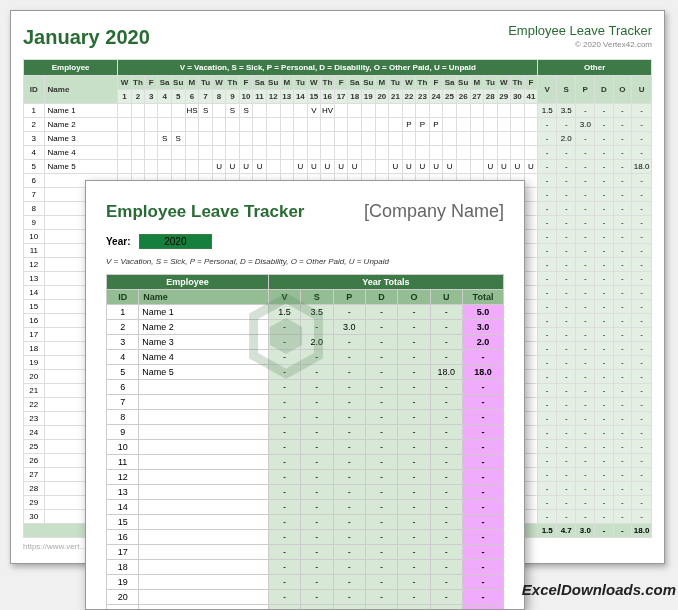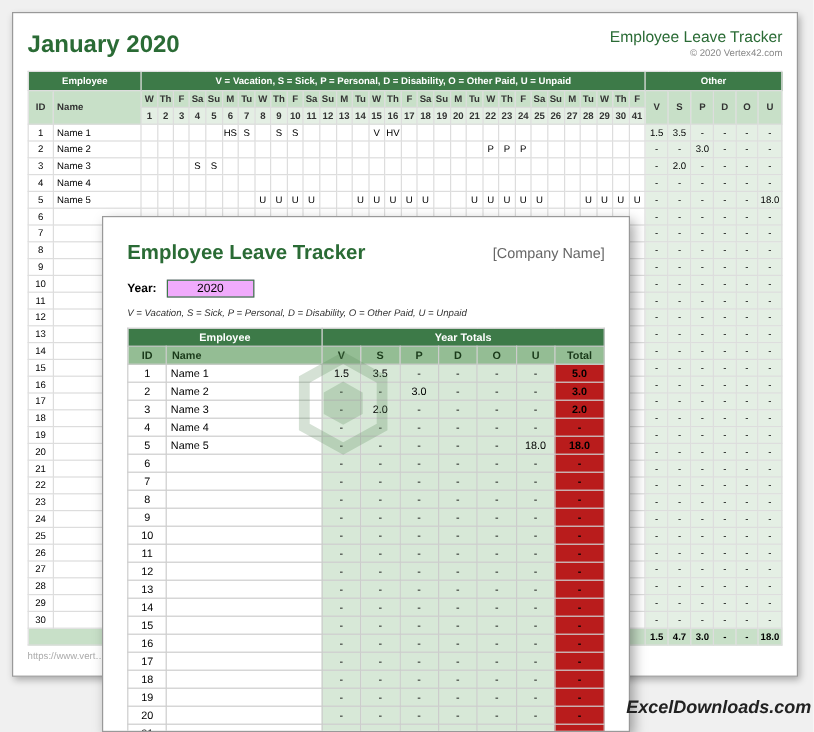--- a/index.html
+++ b/index.html
@@ -50,31 +50,31 @@
     width: 440px;
     height: 430px;
     background: white;
     border: 1px solid #999;
     box-shadow: 3px 4px 10px rgba(0,0,0,0.35);
     padding: 20px;
     overflow: hidden;
   }
   .header2 { display: flex; justify-content: space-between; align-items: center; }
   .title2 { color: #2a6b35; font-size: 17px; font-weight: bold; }
-  .company { color: #666; font-size: 12px; }
+  .company { color: #666; font-size: 18px; }
   .year-row { margin: 12px 0 8px; font-size: 10px; }
   .year-row .lab { font-weight: bold; margin-right: 6px; }
-  .year-row .box { display: inline-block; border: 1px solid #3d7a48; background: #f0abfc; padding: 1px 24px; }
+  .year-row .box { display: inline-block; border: 1px solid #3d7a48; background: #15803d; padding: 1px 24px; }
   .legend { font-size: 8px; font-style: italic; color: #333; margin-bottom: 8px; }
   .yt th, .yt td { border: 1px solid #ccc; text-align: center; height: 15px; font-size: 9px; }
   .yt .hdr-bar th { background: #3d7a48; color: white; }
   .yt .sub th { background: #94bd94; color: #1a3a1a; font-weight: bold; }
   .yt td.name-col { text-align: left; padding-left: 4px; }
   .yt td.v, .yt td.s, .yt td.p, .yt td.d, .yt td.o, .yt td.u { background: #d7e8d7; width: 30px; }
-  .yt td.total { background: #b91c1c; width: 38px; font-weight: bold; }
+  .yt td.total { background: #f0abfc; width: 38px; font-weight: bold; }
 
   .watermark {
     position: absolute;
     top: 110px; left: 155px;
     width: 90px; height: 90px;
     opacity: 0.25;
     pointer-events: none;
   }
   .watermark svg { width: 100%; height: 100%; }
 

